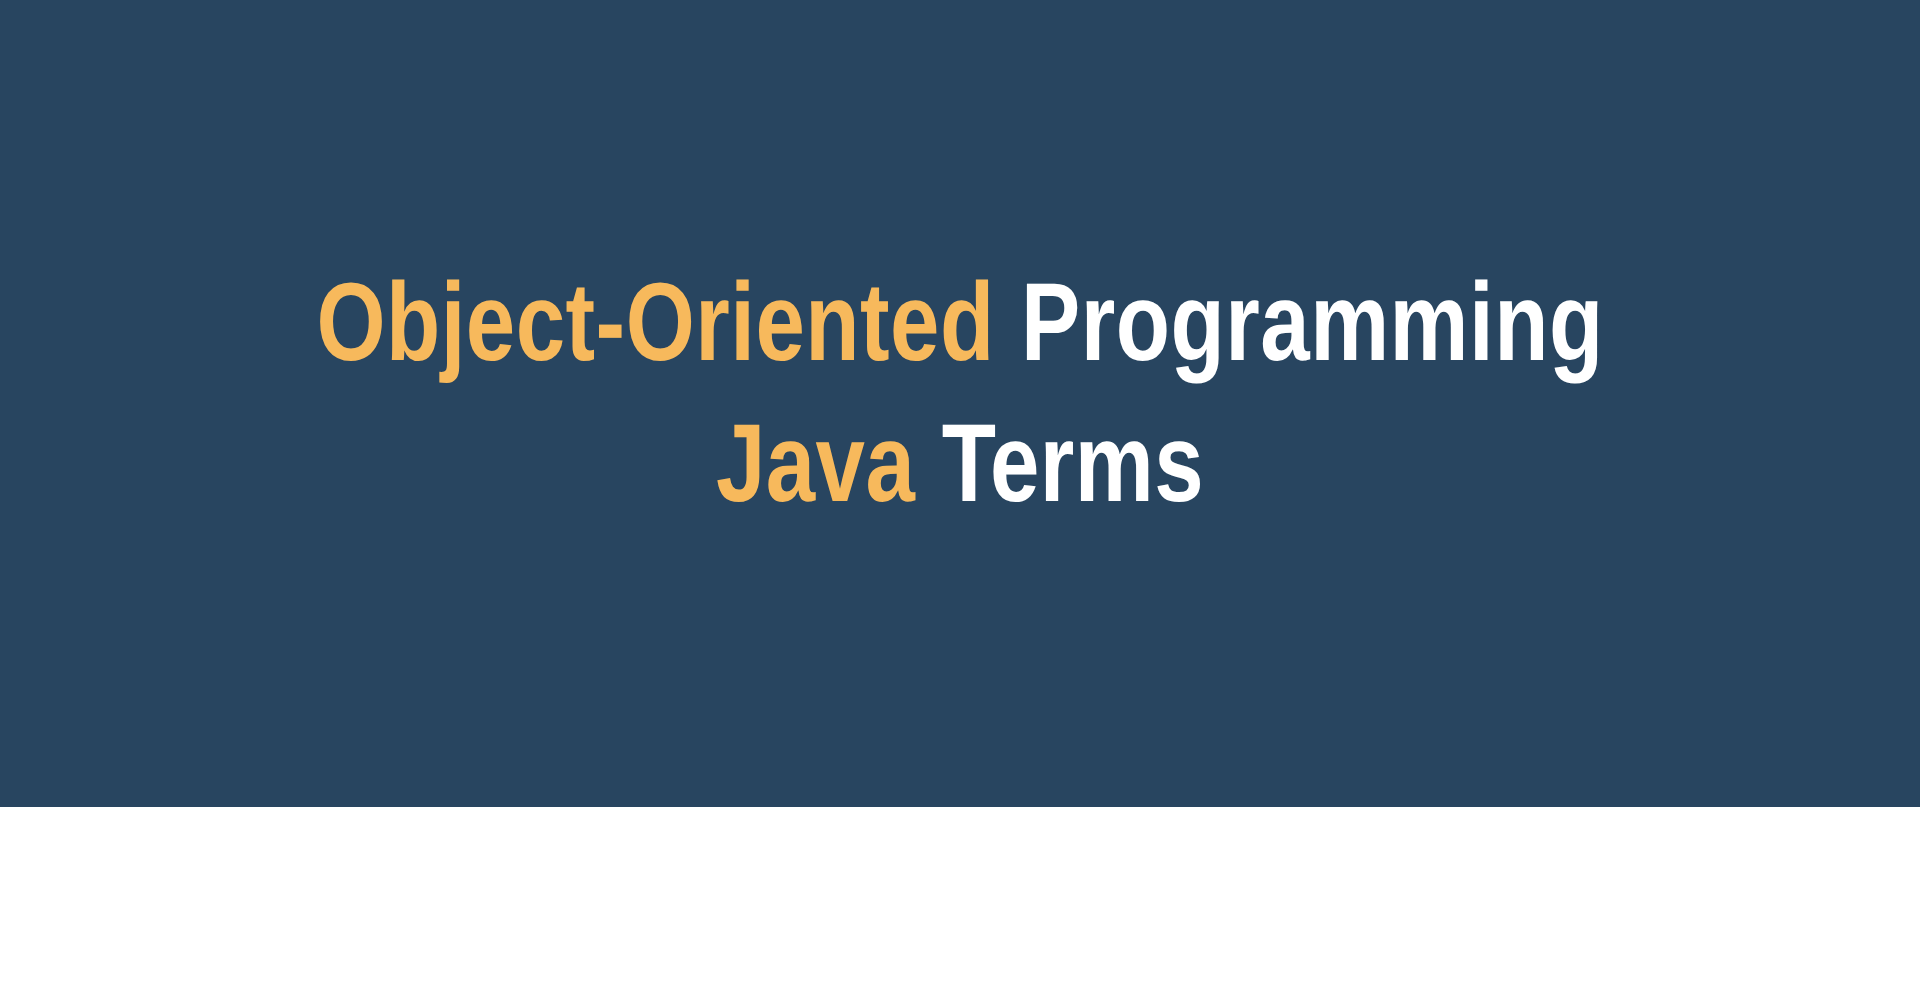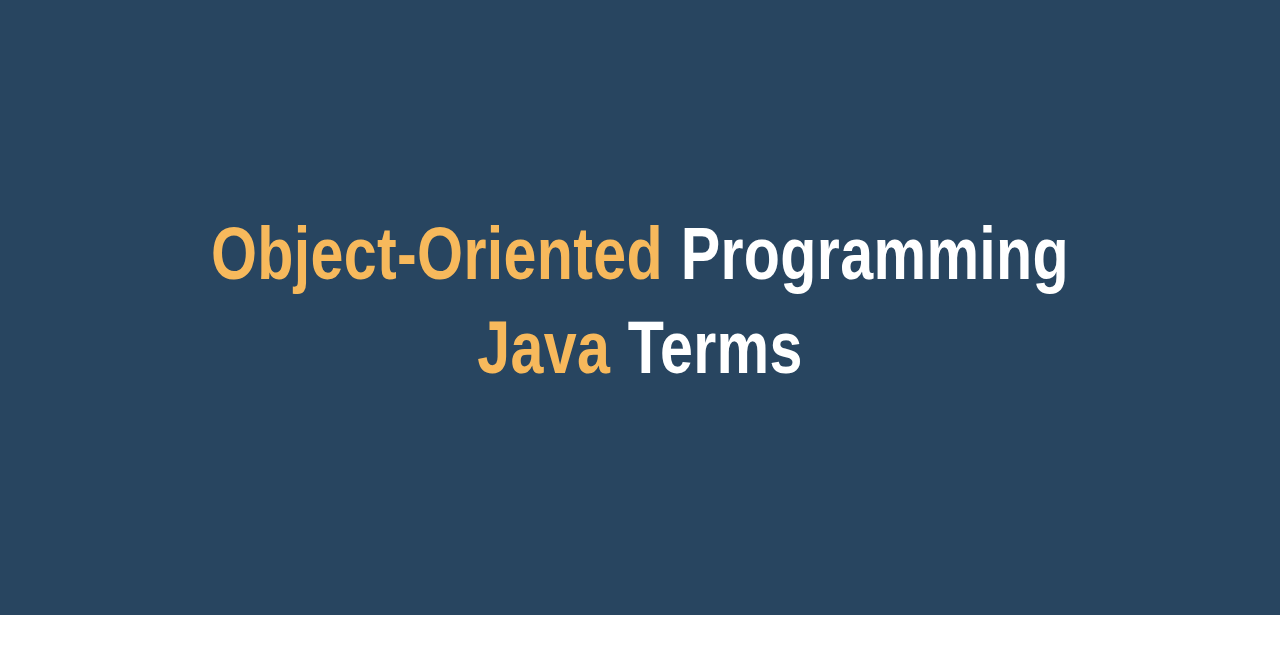--- a/index.html
+++ b/index.html
@@ -11,21 +11,21 @@
   body {
     width: 1280px;
     height: 670px;
     overflow: hidden;
     font-family: "Liberation Sans", sans-serif;
   }
 
   #hero-banner {
     position: relative;
     width: 1280px;
-    height: 615px;
+    height: 538px;
     box-sizing: border-box;
     display: flex;
     align-items: center;
     justify-content: center;
     background: #284560;
   }
 
   #title-block {
     width: 100%;
     text-align: center;

